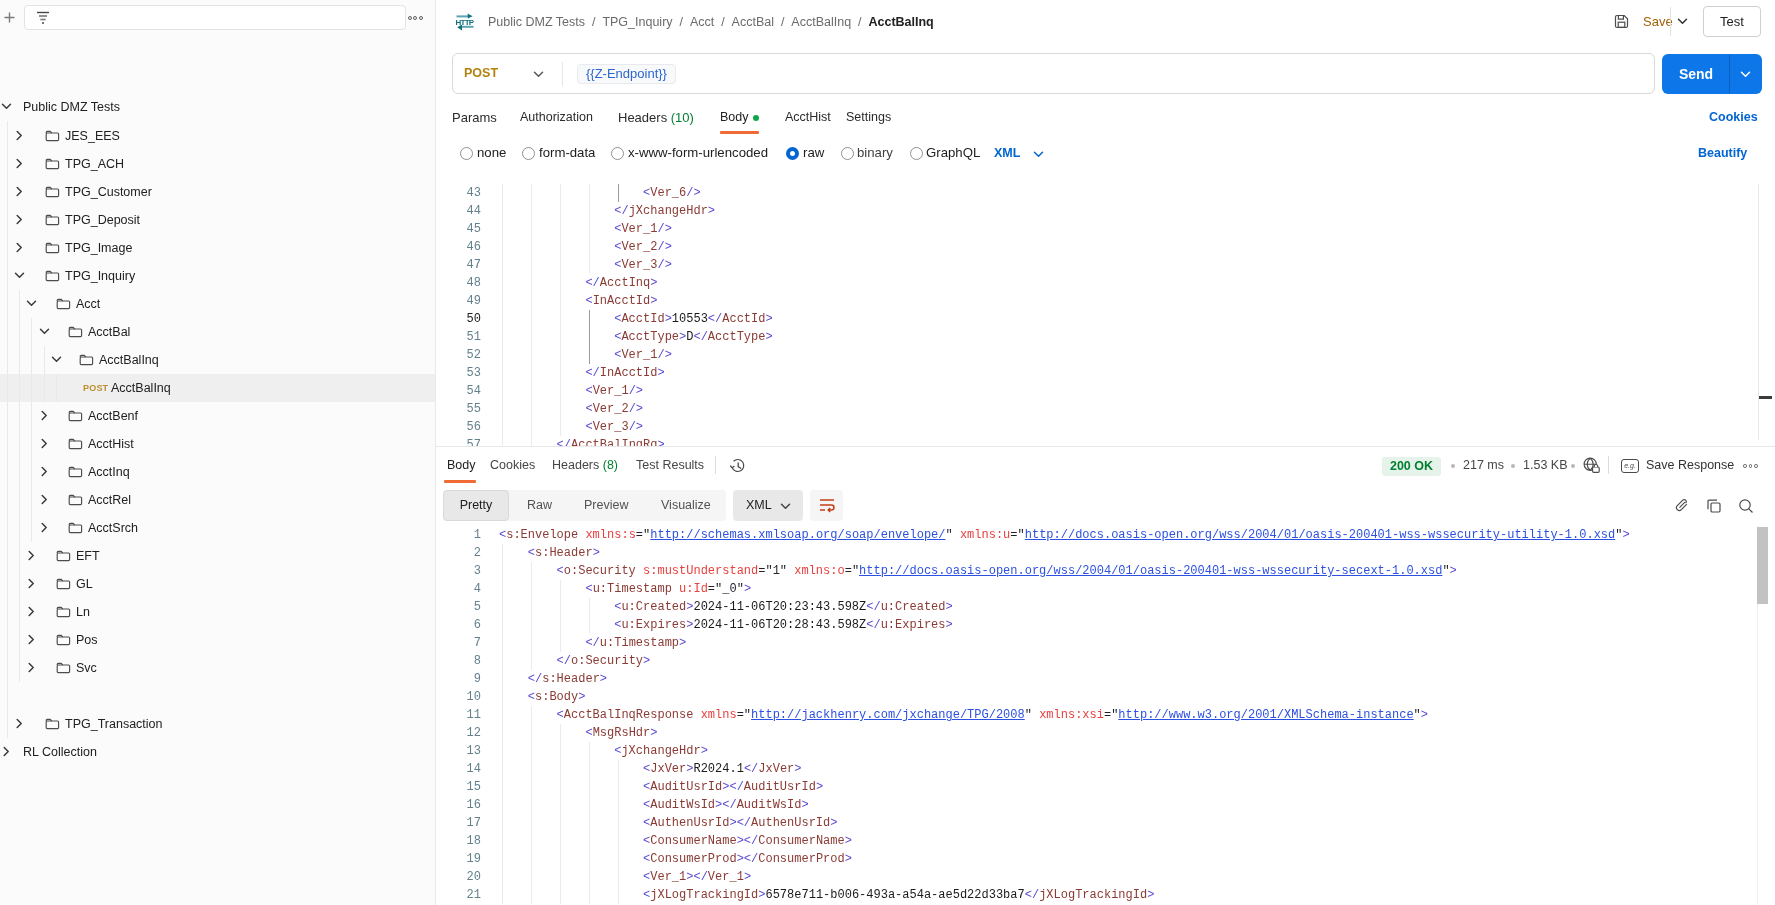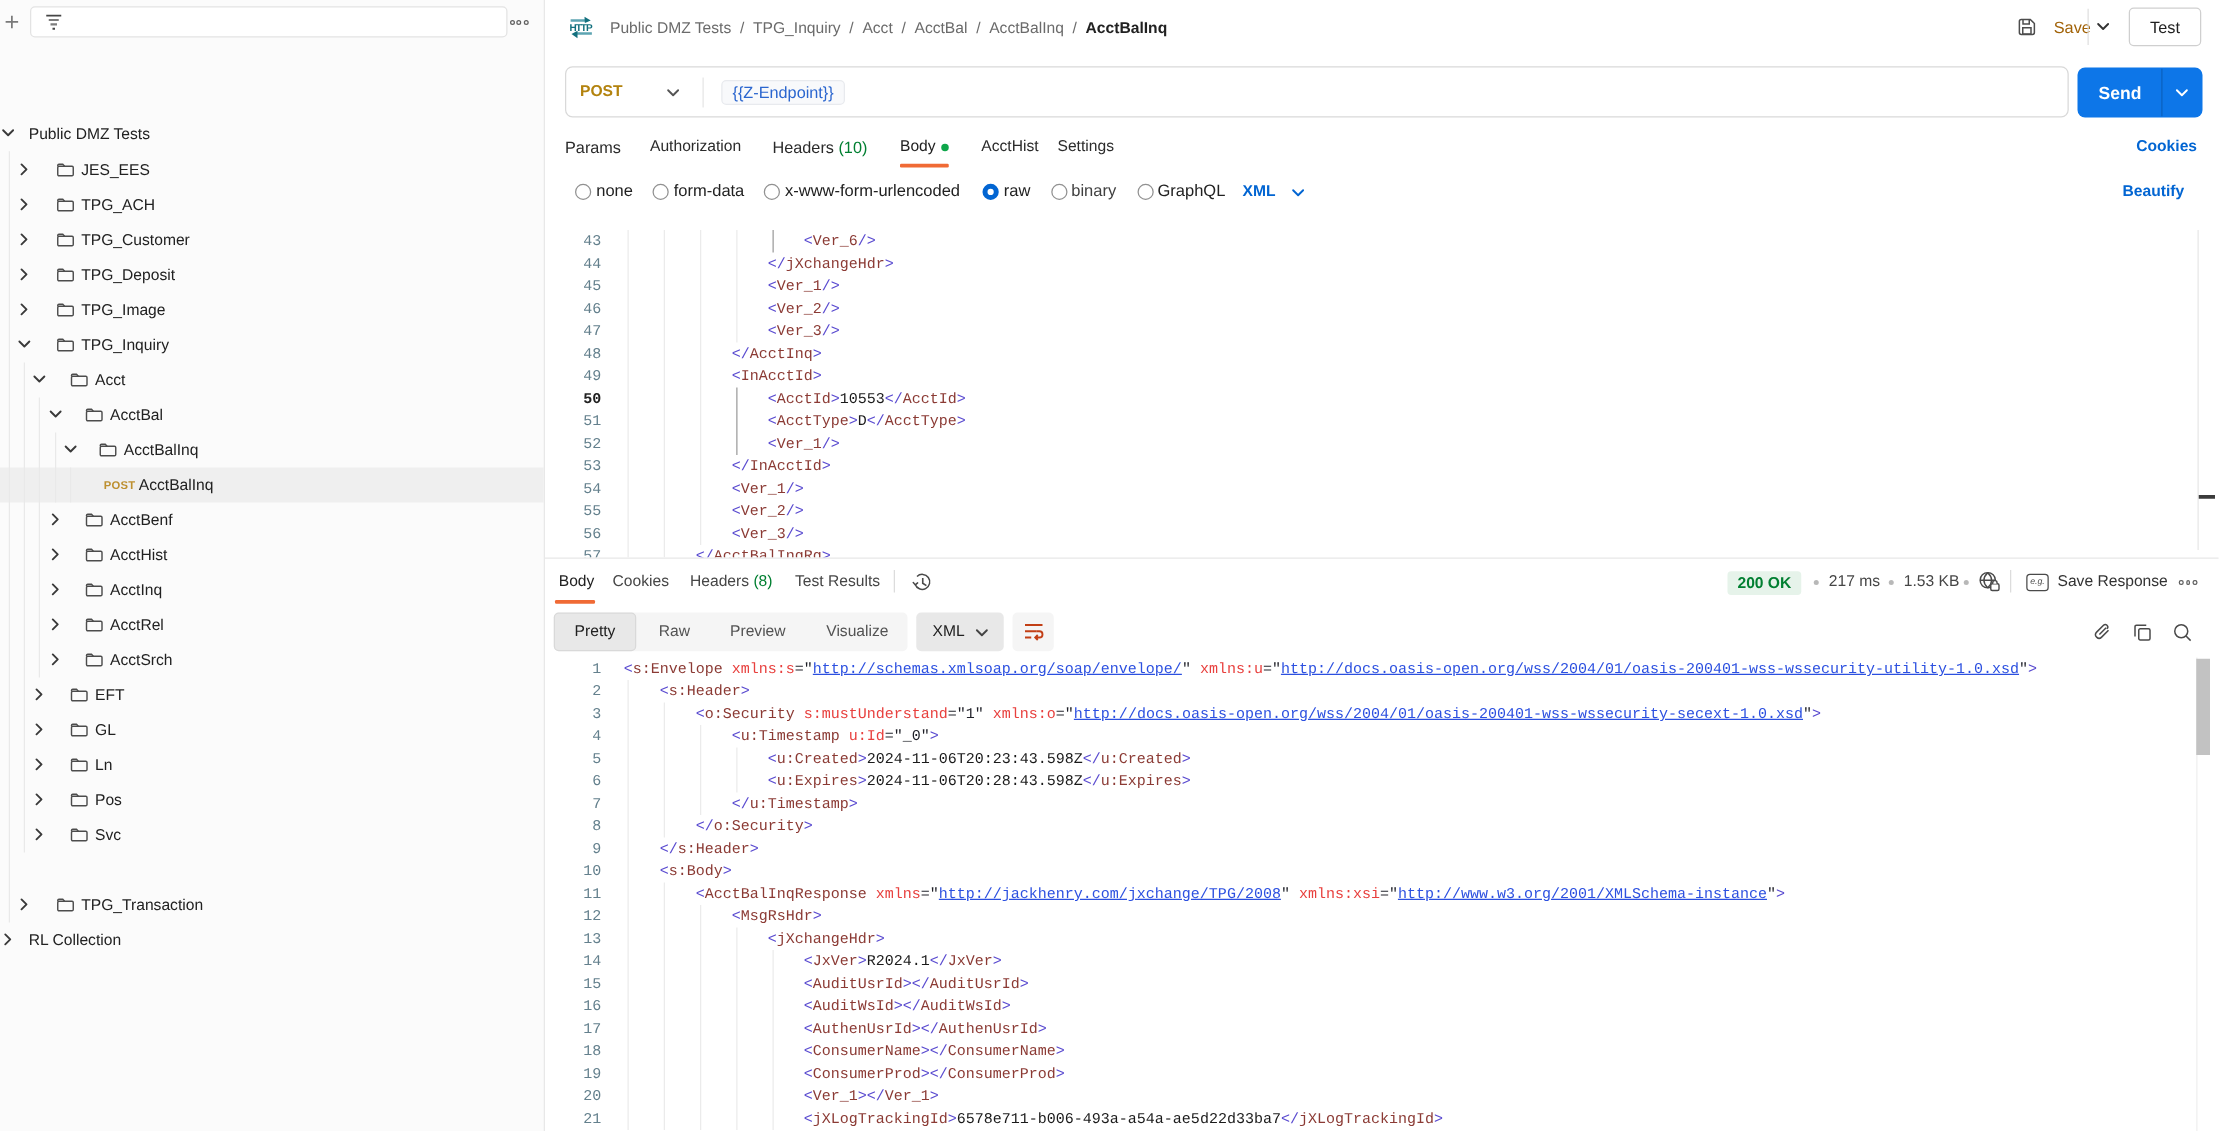--- a/index.html
+++ b/index.html
@@ -324,21 +324,21 @@
     <div class="ln a" style="left:10px;top:36px;width:35px"><span>45</span></div>
     <div class="mono a" style="left:63px;top:36px">                <span class="br">&lt;</span><span class="tg">Ver_1</span><span class="br">/&gt;</span></div>
     <div class="ln a" style="left:10px;top:54px;width:35px"><span>46</span></div>
     <div class="mono a" style="left:63px;top:54px">                <span class="br">&lt;</span><span class="tg">Ver_2</span><span class="br">/&gt;</span></div>
     <div class="ln a" style="left:10px;top:72px;width:35px"><span>47</span></div>
     <div class="mono a" style="left:63px;top:72px">                <span class="br">&lt;</span><span class="tg">Ver_3</span><span class="br">/&gt;</span></div>
     <div class="ln a" style="left:10px;top:90px;width:35px"><span>48</span></div>
     <div class="mono a" style="left:63px;top:90px">            <span class="br">&lt;/</span><span class="tg">AcctInq</span><span class="br">&gt;</span></div>
     <div class="ln a" style="left:10px;top:108px;width:35px"><span>49</span></div>
     <div class="mono a" style="left:63px;top:108px">            <span class="br">&lt;</span><span class="tg">InAcctId</span><span class="br">&gt;</span></div>
-    <div class="ln a" style="left:10px;top:126px;width:35px"><span style="color:#212121;font-weight:bold">50</span></div>
+    <div class="ln a" style="left:10px;top:126px;width:35px"><span style="color:#212121;font-weight:normal">50</span></div>
     <div class="mono a" style="left:63px;top:126px">                <span class="br">&lt;</span><span class="tg">AcctId</span><span class="br">&gt;</span><span class="tx">10553</span><span class="br">&lt;/</span><span class="tg">AcctId</span><span class="br">&gt;</span></div>
     <div class="ln a" style="left:10px;top:144px;width:35px"><span>51</span></div>
     <div class="mono a" style="left:63px;top:144px">                <span class="br">&lt;</span><span class="tg">AcctType</span><span class="br">&gt;</span><span class="tx">D</span><span class="br">&lt;/</span><span class="tg">AcctType</span><span class="br">&gt;</span></div>
     <div class="ln a" style="left:10px;top:162px;width:35px"><span>52</span></div>
     <div class="mono a" style="left:63px;top:162px">                <span class="br">&lt;</span><span class="tg">Ver_1</span><span class="br">/&gt;</span></div>
     <div class="ln a" style="left:10px;top:180px;width:35px"><span>53</span></div>
     <div class="mono a" style="left:63px;top:180px">            <span class="br">&lt;/</span><span class="tg">InAcctId</span><span class="br">&gt;</span></div>
     <div class="ln a" style="left:10px;top:198px;width:35px"><span>54</span></div>
     <div class="mono a" style="left:63px;top:198px">            <span class="br">&lt;</span><span class="tg">Ver_1</span><span class="br">/&gt;</span></div>
     <div class="ln a" style="left:10px;top:216px;width:35px"><span>55</span></div>

